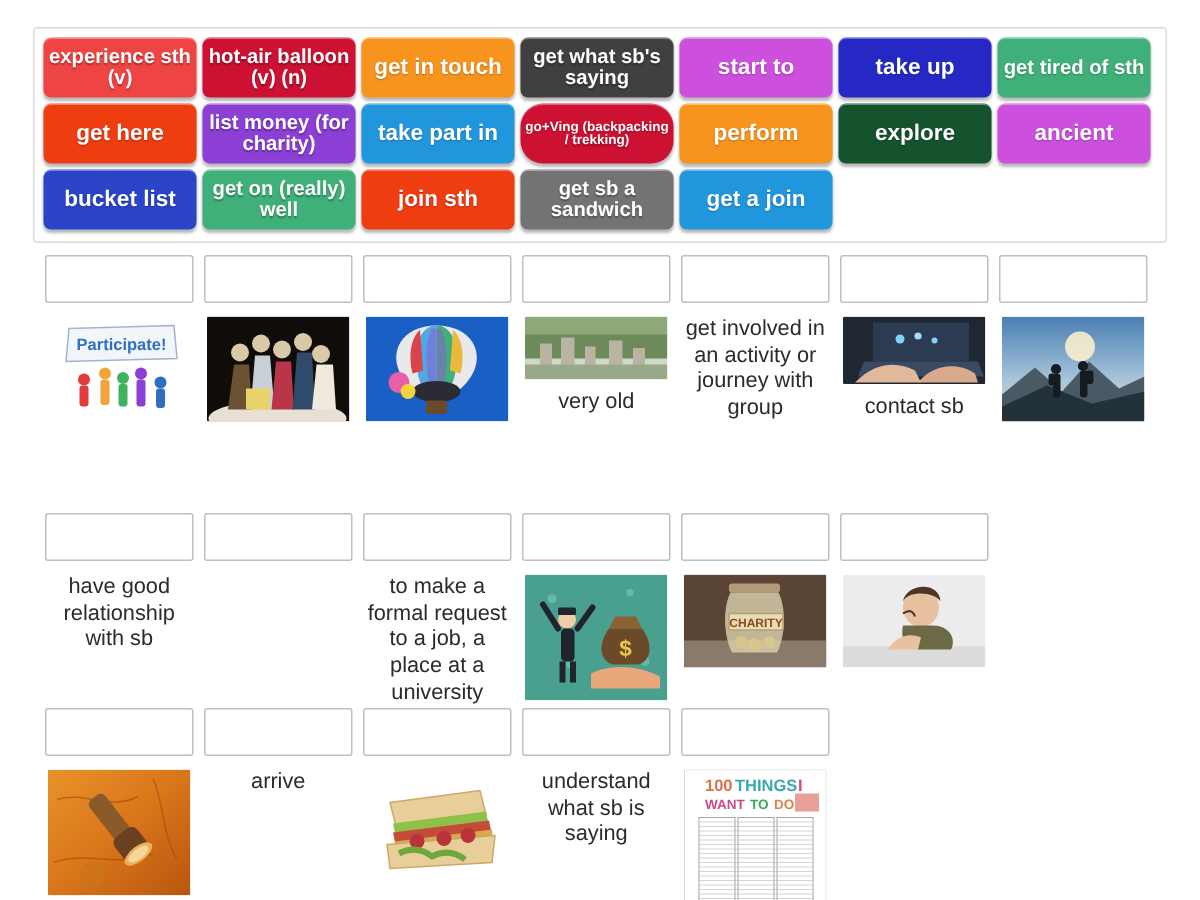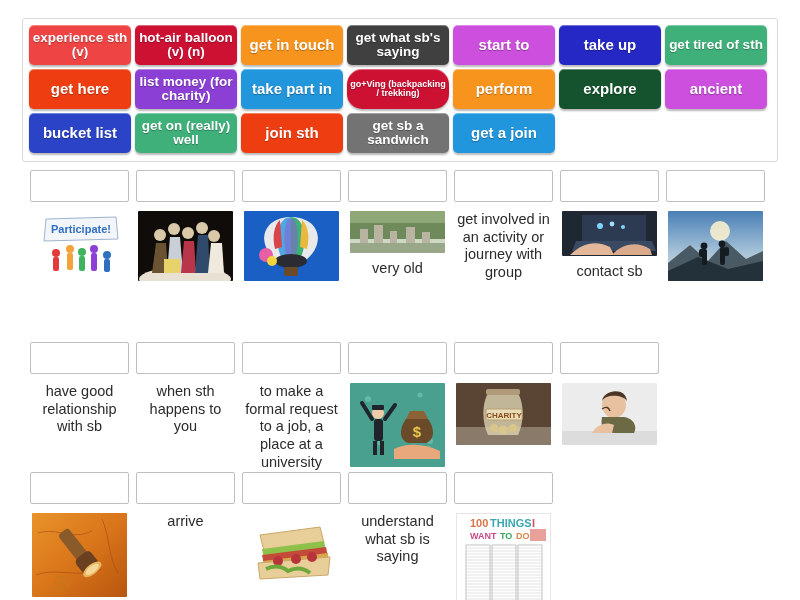--- a/index.html
+++ b/index.html
@@ -267,21 +267,20 @@
         </div>
       </div>
     </div>
   <div class="grid-row" id="row2">
       <div class="cell">
         <div class="dropzone"></div>
         <div class="answer">have good relationship with sb</div>
       </div>
       <div class="cell">
         <div class="dropzone"></div>
-        <div class="answer">when sth happens to you</div>
       </div>
       <div class="cell">
         <div class="dropzone"></div>
         <div class="answer">to make a formal request to a job, a place at a university</div>
       </div>
       <div class="cell">
         <div class="dropzone"></div>
         <div class="thumb" style="height: 84px;">
           <svg viewBox="0 0 95 84">
             <rect width="95" height="84" fill="#4aa08f"></rect>

